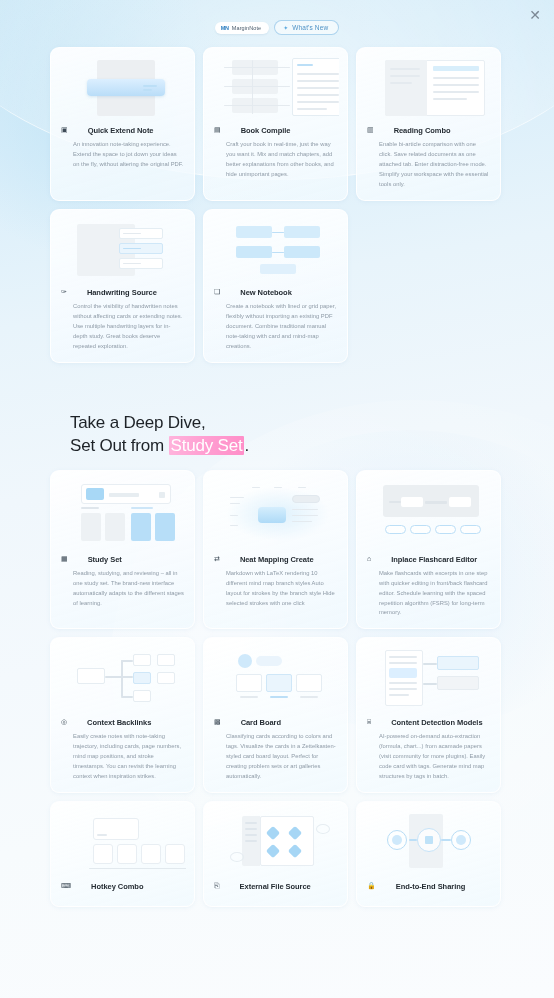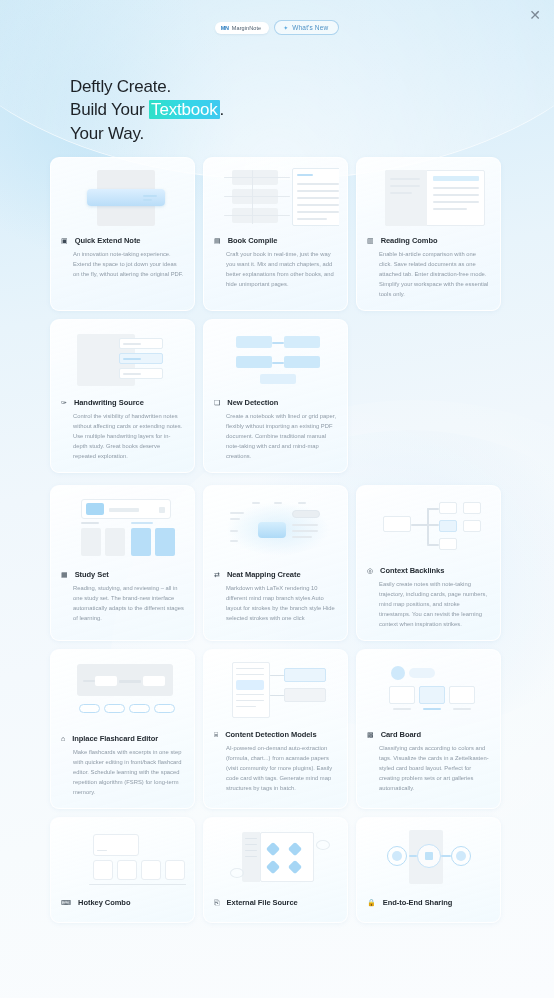--- a/index.html
+++ b/index.html
@@ -84,21 +84,21 @@
     border:1px solid rgba(255,255,255,.9);
     border-radius:9px;
     padding:8px 8px 10px 8px;
     box-shadow:0 1px 4px rgba(120,170,205,.10);
     display:flex; flex-direction:column;
   }
   .thumb {
     height:60px; margin:2px 0 8px 0; position:relative; overflow:hidden;
     display:flex; align-items:center; justify-content:center;
   }
-  .card-title { display:flex; align-items:center; gap:7px; margin-bottom:5px; padding-left:2px;}
+  .card-title { display:flex; gap:20px; margin-bottom:5px; padding-left:2px;}
   .card-title .ico { font-size:7px; color:#3c4busy; color:#3d4a56; line-height:1; }
   .card-title .tlabel { font-size:7.5px; font-weight:bold; color:#252c33; letter-spacing:-.05px; }
   .card-desc {
     font-size:5.8px; line-height:1.72; color:#8e9aa6; padding-left:14px; padding-right:2px;
     letter-spacing:.02px;
   }
 
   
   .box { position:absolute; background:#eef2f5; border-radius:2px; }
   .boxw { position:absolute; background:#ffffff; border-radius:2px; border:1px solid #e9eff3; }
@@ -127,25 +127,20 @@
     <span class="brand-mark">MN</span>
     <span class="brand-name">MarginNote</span>
   </div>
   <div class="whatsnew-pill">
     <span class="sparkle">✦</span>
     <span class="whatsnew-label">What's New</span>
   </div>
 </div>
 
 <div class="section">
-  <h1 class="headline">
-    <span>Deftly Create.</span><br>
-    <span>Build Your </span><span class="hl-teal">Textbook</span><span>.</span><br>
-    <span>Your Way.</span>
-  </h1>
 
   <div class="grid">
 
     <div class="card">
       <div class="thumb">
         <div class="ill">
           <div class="box" style="left:38px;top:2px;width:58px;height:56px;background:#eceff2;"></div>
           <div class="blue" style="left:28px;top:21px;width:78px;height:17px;border-radius:4px;background:linear-gradient(180deg,#dcefff,#b9ddf8);box-shadow:0 1px 3px rgba(120,170,205,.25);"></div>
           <div class="lineb" style="left:84px;top:27px;width:14px;height:1.5px;"></div>
           <div class="lineb" style="left:84px;top:31px;width:9px;height:1.5px;"></div>
@@ -234,30 +229,34 @@
           <div class="blue" style="left:72px;top:6px;width:36px;height:12px;background:#d4ecfb;"></div>
           <div class="blue" style="left:24px;top:26px;width:36px;height:12px;background:#cbe8fa;"></div>
           <div class="blue" style="left:72px;top:26px;width:36px;height:12px;background:#cbe8fa;"></div>
           <div class="blue" style="left:48px;top:44px;width:36px;height:10px;background:#dff0fc;"></div>
           <div class="lineb" style="left:60px;top:12px;width:12px;height:1.5px;"></div>
           <div class="lineb" style="left:60px;top:32px;width:12px;height:1.5px;"></div>
         </div>
       </div>
       <div class="card-title">
         <span class="ico">❏</span>
-        <span class="tlabel">New Detection</span>
+        <span class="tlabel">New Notebook</span>
       </div>
       <div class="card-desc">Create a notebook with lined or grid paper, flexibly without importing an existing PDF document. Combine traditional manual note-taking with card and mind-map creations.</div>
     </div>
 
     <div></div>
   </div>
 </div>
 
 <div class="section">
+  <h1 class="headline headline2">
+    <span>Take a Deep Dive,</span><br>
+    <span>Set Out from </span><span class="hl-pink">Study Set</span><span>.</span>
+  </h1>
 
   <div class="grid">
 
     <div class="card">
       <div class="thumb" style="height:66px">
         <div class="ill">
           <div class="boxw" style="left:22px;top:3px;width:90px;height:20px;background:#fff;border:1px solid #e8eef3;border-radius:3px;"></div>
           <div class="blue2" style="left:27px;top:7px;width:18px;height:12px;background:#a8d8f6;"></div>
           <div class="line" style="left:50px;top:12px;width:30px;height:4px;background:#e7edf1;"></div>
           <div class="line" style="left:100px;top:11px;width:6px;height:6px;background:#e7edf1;"></div>
@@ -298,20 +297,42 @@
         <span class="ico">⇄</span>
         <span class="tlabel">Neat Mapping Create</span>
       </div>
       <div class="card-desc">Markdown with LaTeX rendering
 10 different mind map branch styles
 Auto layout for strokes by the branch style
 Hide selected strokes with one click</div>
     </div>
 
     <div class="card">
+      <div class="thumb" style="height:66px">
+        <div class="ill">
+          <div class="box" style="left:18px;top:4px;width:96px;height:32px;background:#ebeff2;border-radius:3px;"></div>
+          <div class="boxw" style="left:36px;top:16px;width:22px;height:10px;background:#fff;border:none;"></div>
+          <div class="boxw" style="left:84px;top:16px;width:22px;height:10px;background:#fff;border:none;"></div>
+          <div class="line" style="left:24px;top:20px;width:12px;height:2px;background:#dfe5ea;"></div>
+          <div class="line" style="left:60px;top:20px;width:22px;height:3px;background:#dfe5ea;"></div>
+          <div class="pill" style="left:20px;top:44px;width:21px;height:9px;"></div>
+          <div class="pill" style="left:45px;top:44px;width:21px;height:9px;"></div>
+          <div class="pill" style="left:70px;top:44px;width:21px;height:9px;"></div>
+          <div class="pill" style="left:95px;top:44px;width:21px;height:9px;"></div>
+        </div>
+      </div>
+      <div class="card-title">
+        <span class="ico">⌂</span>
+        <span class="tlabel">Inplace Flashcard Editor</span>
+      </div>
+      <div class="card-desc">Make flashcards with excerpts in one step with quicker editing in front/back flashcard editor.
+Schedule learning with the spaced repetition algorithm (FSRS) for long-term memory.</div>
+    </div>
+
+    <div class="card">
       <div class="thumb" style="height:62px">
         <div class="ill">
           <div class="boxw" style="left:18px;top:20px;width:28px;height:16px;background:#fff;border:1px solid #e6edf2;"></div>
           <div class="boxw" style="left:74px;top:6px;width:18px;height:12px;background:#fff;border:1px solid #e6edf2;"></div>
           <div class="boxw" style="left:98px;top:6px;width:18px;height:12px;background:#fff;border:1px solid #e6edf2;"></div>
           <div class="boxw" style="left:74px;top:24px;width:18px;height:12px;background:#e8f4fd;border:1px solid #cfe7f8;"></div>
           <div class="boxw" style="left:98px;top:24px;width:18px;height:12px;background:#fff;border:1px solid #e6edf2;"></div>
           <div class="boxw" style="left:74px;top:42px;width:18px;height:12px;background:#fff;border:1px solid #e6edf2;"></div>
           <div class="line" style="left:46px;top:28px;width:28px;height:1.5px;background:#dbe3ea;"></div>
           <div class="line" style="left:62px;top:12px;width:12px;height:1.5px;background:#dbe3ea;"></div>
@@ -320,39 +341,37 @@
         </div>
       </div>
       <div class="card-title">
         <span class="ico">◎</span>
         <span class="tlabel">Context Backlinks</span>
       </div>
       <div class="card-desc">Easily create notes with note-taking trajectory, including cards, page numbers, mind map positions, and stroke timestamps. You can revisit the learning context when inspiration strikes.</div>
     </div>
 
     <div class="card">
-      <div class="thumb" style="height:66px">
-        <div class="ill">
-          <div class="box" style="left:18px;top:4px;width:96px;height:32px;background:#ebeff2;border-radius:3px;"></div>
-          <div class="boxw" style="left:36px;top:16px;width:22px;height:10px;background:#fff;border:none;"></div>
-          <div class="boxw" style="left:84px;top:16px;width:22px;height:10px;background:#fff;border:none;"></div>
-          <div class="line" style="left:24px;top:20px;width:12px;height:2px;background:#dfe5ea;"></div>
-          <div class="line" style="left:60px;top:20px;width:22px;height:3px;background:#dfe5ea;"></div>
-          <div class="pill" style="left:20px;top:44px;width:21px;height:9px;"></div>
-          <div class="pill" style="left:45px;top:44px;width:21px;height:9px;"></div>
-          <div class="pill" style="left:70px;top:44px;width:21px;height:9px;"></div>
-          <div class="pill" style="left:95px;top:44px;width:21px;height:9px;"></div>
-        </div>
-      </div>
-      <div class="card-title">
-        <span class="ico">⌂</span>
-        <span class="tlabel">Inplace Flashcard Editor</span>
-      </div>
-      <div class="card-desc">Make flashcards with excerpts in one step with quicker editing in front/back flashcard editor.
-Schedule learning with the spaced repetition algorithm (FSRS) for long-term memory.</div>
+      <div class="thumb" style="height:62px">
+        <div class="ill">
+          <div class="circ" style="left:26px;top:6px;width:14px;height:14px;background:#cfe9fb;"></div>
+          <div class="box" style="left:44px;top:8px;width:26px;height:10px;background:#eaf4fc;border-radius:5px;"></div>
+          <div class="boxw" style="left:24px;top:26px;width:26px;height:18px;background:#fff;border:1px solid #e5edf3;"></div>
+          <div class="boxw" style="left:54px;top:26px;width:26px;height:18px;background:#eaf5fd;border:1px solid #cfe7f8;"></div>
+          <div class="boxw" style="left:84px;top:26px;width:26px;height:18px;background:#fff;border:1px solid #e5edf3;"></div>
+          <div class="line" style="left:28px;top:48px;width:18px;height:2px;"></div>
+          <div class="lineb" style="left:58px;top:48px;width:18px;height:2px;"></div>
+          <div class="line" style="left:88px;top:48px;width:18px;height:2px;"></div>
+        </div>
+      </div>
+      <div class="card-title">
+        <span class="ico">▩</span>
+        <span class="tlabel">Card Board</span>
+      </div>
+      <div class="card-desc">Classifying cards according to colors and tags. Visualize the cards in a Zettelkasten-styled card board layout. Perfect for creating problem sets or art galleries automatically.</div>
     </div>
 
     <div class="card">
       <div class="thumb" style="height:62px">
         <div class="ill">
           <div class="boxw" style="left:20px;top:2px;width:38px;height:56px;background:#fff;border:1px solid #e8eef3;"></div>
           <div class="line" style="left:24px;top:8px;width:28px;height:1.5px;"></div>
           <div class="line" style="left:24px;top:14px;width:28px;height:1.5px;"></div>
           <div class="blue" style="left:24px;top:20px;width:28px;height:10px;background:#dcefff;"></div>
           <div class="line" style="left:24px;top:34px;width:28px;height:1.5px;"></div>
@@ -362,40 +381,20 @@
           <div class="boxw" style="left:72px;top:28px;width:42px;height:14px;background:#f1f4f7;border:1px solid #e6ecf1;"></div>
           <div class="line" style="left:58px;top:15px;width:14px;height:1.5px;background:#d9e2e9;"></div>
           <div class="line" style="left:58px;top:35px;width:14px;height:1.5px;background:#d9e2e9;"></div>
         </div>
       </div>
       <div class="card-title">
         <span class="ico">⌸</span>
         <span class="tlabel">Content Detection Models</span>
       </div>
       <div class="card-desc">AI-powered on-demand auto-extraction (formula, chart...) from acamade papers (visit community for more plugins). Easily code card with tags. Generate mind map structures by tags in batch.</div>
-    </div>
-
-    <div class="card">
-      <div class="thumb" style="height:62px">
-        <div class="ill">
-          <div class="circ" style="left:26px;top:6px;width:14px;height:14px;background:#cfe9fb;"></div>
-          <div class="box" style="left:44px;top:8px;width:26px;height:10px;background:#eaf4fc;border-radius:5px;"></div>
-          <div class="boxw" style="left:24px;top:26px;width:26px;height:18px;background:#fff;border:1px solid #e5edf3;"></div>
-          <div class="boxw" style="left:54px;top:26px;width:26px;height:18px;background:#eaf5fd;border:1px solid #cfe7f8;"></div>
-          <div class="boxw" style="left:84px;top:26px;width:26px;height:18px;background:#fff;border:1px solid #e5edf3;"></div>
-          <div class="line" style="left:28px;top:48px;width:18px;height:2px;"></div>
-          <div class="lineb" style="left:58px;top:48px;width:18px;height:2px;"></div>
-          <div class="line" style="left:88px;top:48px;width:18px;height:2px;"></div>
-        </div>
-      </div>
-      <div class="card-title">
-        <span class="ico">▩</span>
-        <span class="tlabel">Card Board</span>
-      </div>
-      <div class="card-desc">Classifying cards according to colors and tags. Visualize the cards in a Zettelkasten-styled card board layout. Perfect for creating problem sets or art galleries automatically.</div>
     </div>
 
     <div class="card">
       <div class="thumb" style="height:62px">
         <div class="ill">
           <div class="boxw" style="left:34px;top:6px;width:46px;height:22px;background:#fff;border:1px solid #e8eef3;border-radius:3px;"></div>
           <div class="boxw" style="left:34px;top:32px;width:20px;height:20px;background:#fff;border:1px solid #e8eef3;border-radius:3px;"></div>
           <div class="boxw" style="left:58px;top:32px;width:20px;height:20px;background:#fff;border:1px solid #e8eef3;border-radius:3px;"></div>
           <div class="boxw" style="left:82px;top:32px;width:20px;height:20px;background:#fff;border:1px solid #e8eef3;border-radius:3px;"></div>
           <div class="boxw" style="left:106px;top:32px;width:20px;height:20px;background:#fff;border:1px solid #e8eef3;border-radius:3px;"></div>

